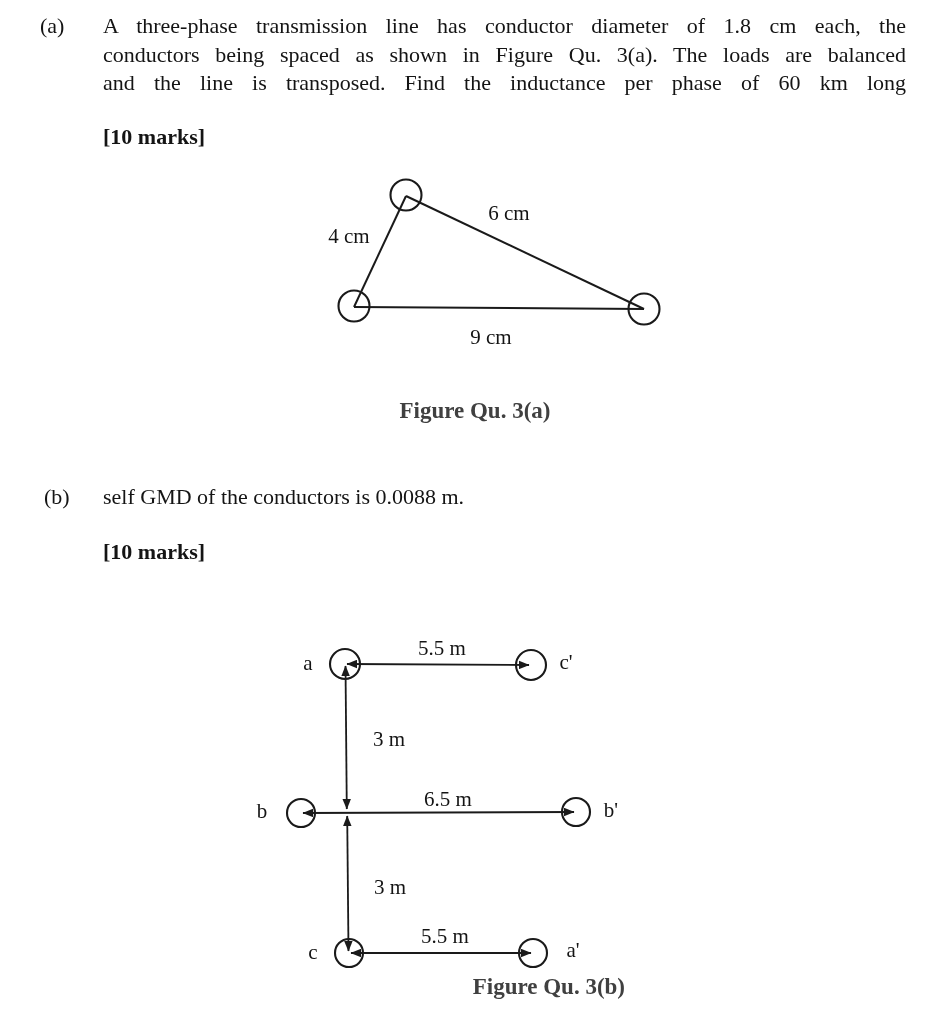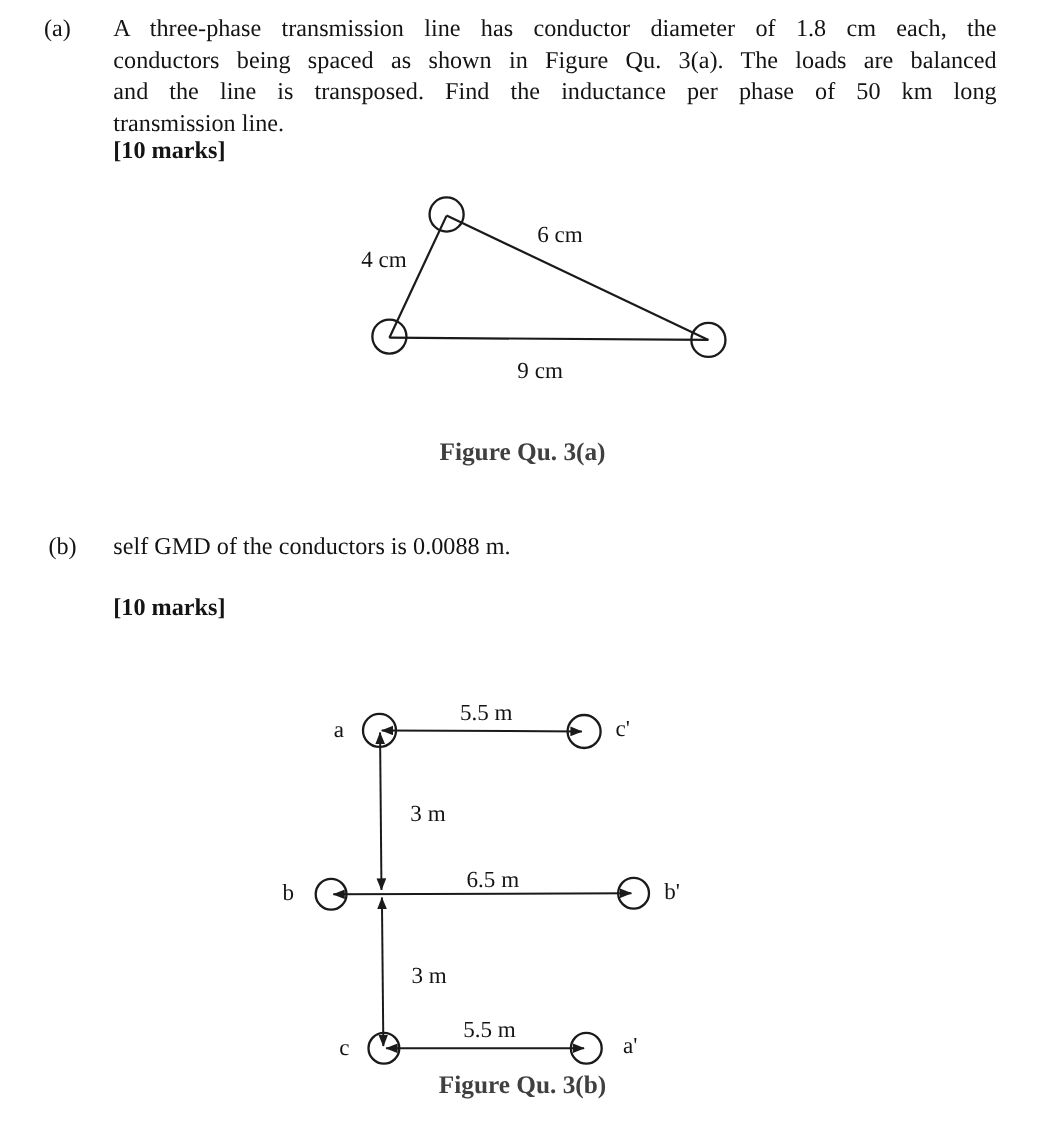--- a/index.html
+++ b/index.html
@@ -63,22 +63,21 @@
 </head>
 <body>
 
 <div class="page">
 
   <section>
     <div class="q-label" style="left:40px; top:12px;">(a)</div>
     <div class="q-body" style="left:103px; top:12px;">
       <div class="q-line just">A three-phase transmission line has conductor diameter of 1.8 cm each, the</div>
       <div class="q-line just">conductors being spaced as shown in Figure Qu. 3(a).  The loads are balanced</div>
-      <div class="q-line just">and the line is transposed.  Find the inductance per phase of 50 km long</div>
-      <div class="q-line">transmission line.</div>
+      <div class="q-line just">and the line is transposed.  Find the inductance per phase of 60 km long</div>
     </div>
     <div class="marks" style="top:123px;">[10 marks]</div>
   </section>
 
   <figure style="left:280px; top:160px; width:440px; height:260px;">
     <svg class="fig-svg" width="440" height="210" viewBox="0 0 440 210">
 
       <line class="diagram-line" x1="126" y1="36" x2="74" y2="147"></line>
       <line class="diagram-line" x1="126" y1="36" x2="364" y2="149"></line>
       <line class="diagram-line" x1="74" y1="147" x2="364" y2="149"></line>
@@ -129,16 +128,16 @@
       <text class="svg-label" x="144" y="296" text-anchor="start">3 m</text>
       <text class="svg-label" x="215" y="345" text-anchor="middle">5.5 m</text>
 
       <text class="svg-label" x="78" y="72" text-anchor="middle">a</text>
       <text class="svg-label" x="336" y="71" text-anchor="middle">c'</text>
       <text class="svg-label" x="32" y="220" text-anchor="middle">b</text>
       <text class="svg-label" x="381" y="219" text-anchor="middle">b'</text>
       <text class="svg-label" x="83" y="361" text-anchor="middle">c</text>
       <text class="svg-label" x="343" y="359" text-anchor="middle">a'</text>
     </svg>
-    <figcaption class="fig-caption" style="left:95px; top:376px; width:300px;">Figure Qu. 3(b)</figcaption>
+    <figcaption class="fig-caption" style="left:95px; top:376px; width:300px;text-align:right;">Figure Qu. 3(b)</figcaption>
   </figure>
 
 </div>
 
 </body></html>

